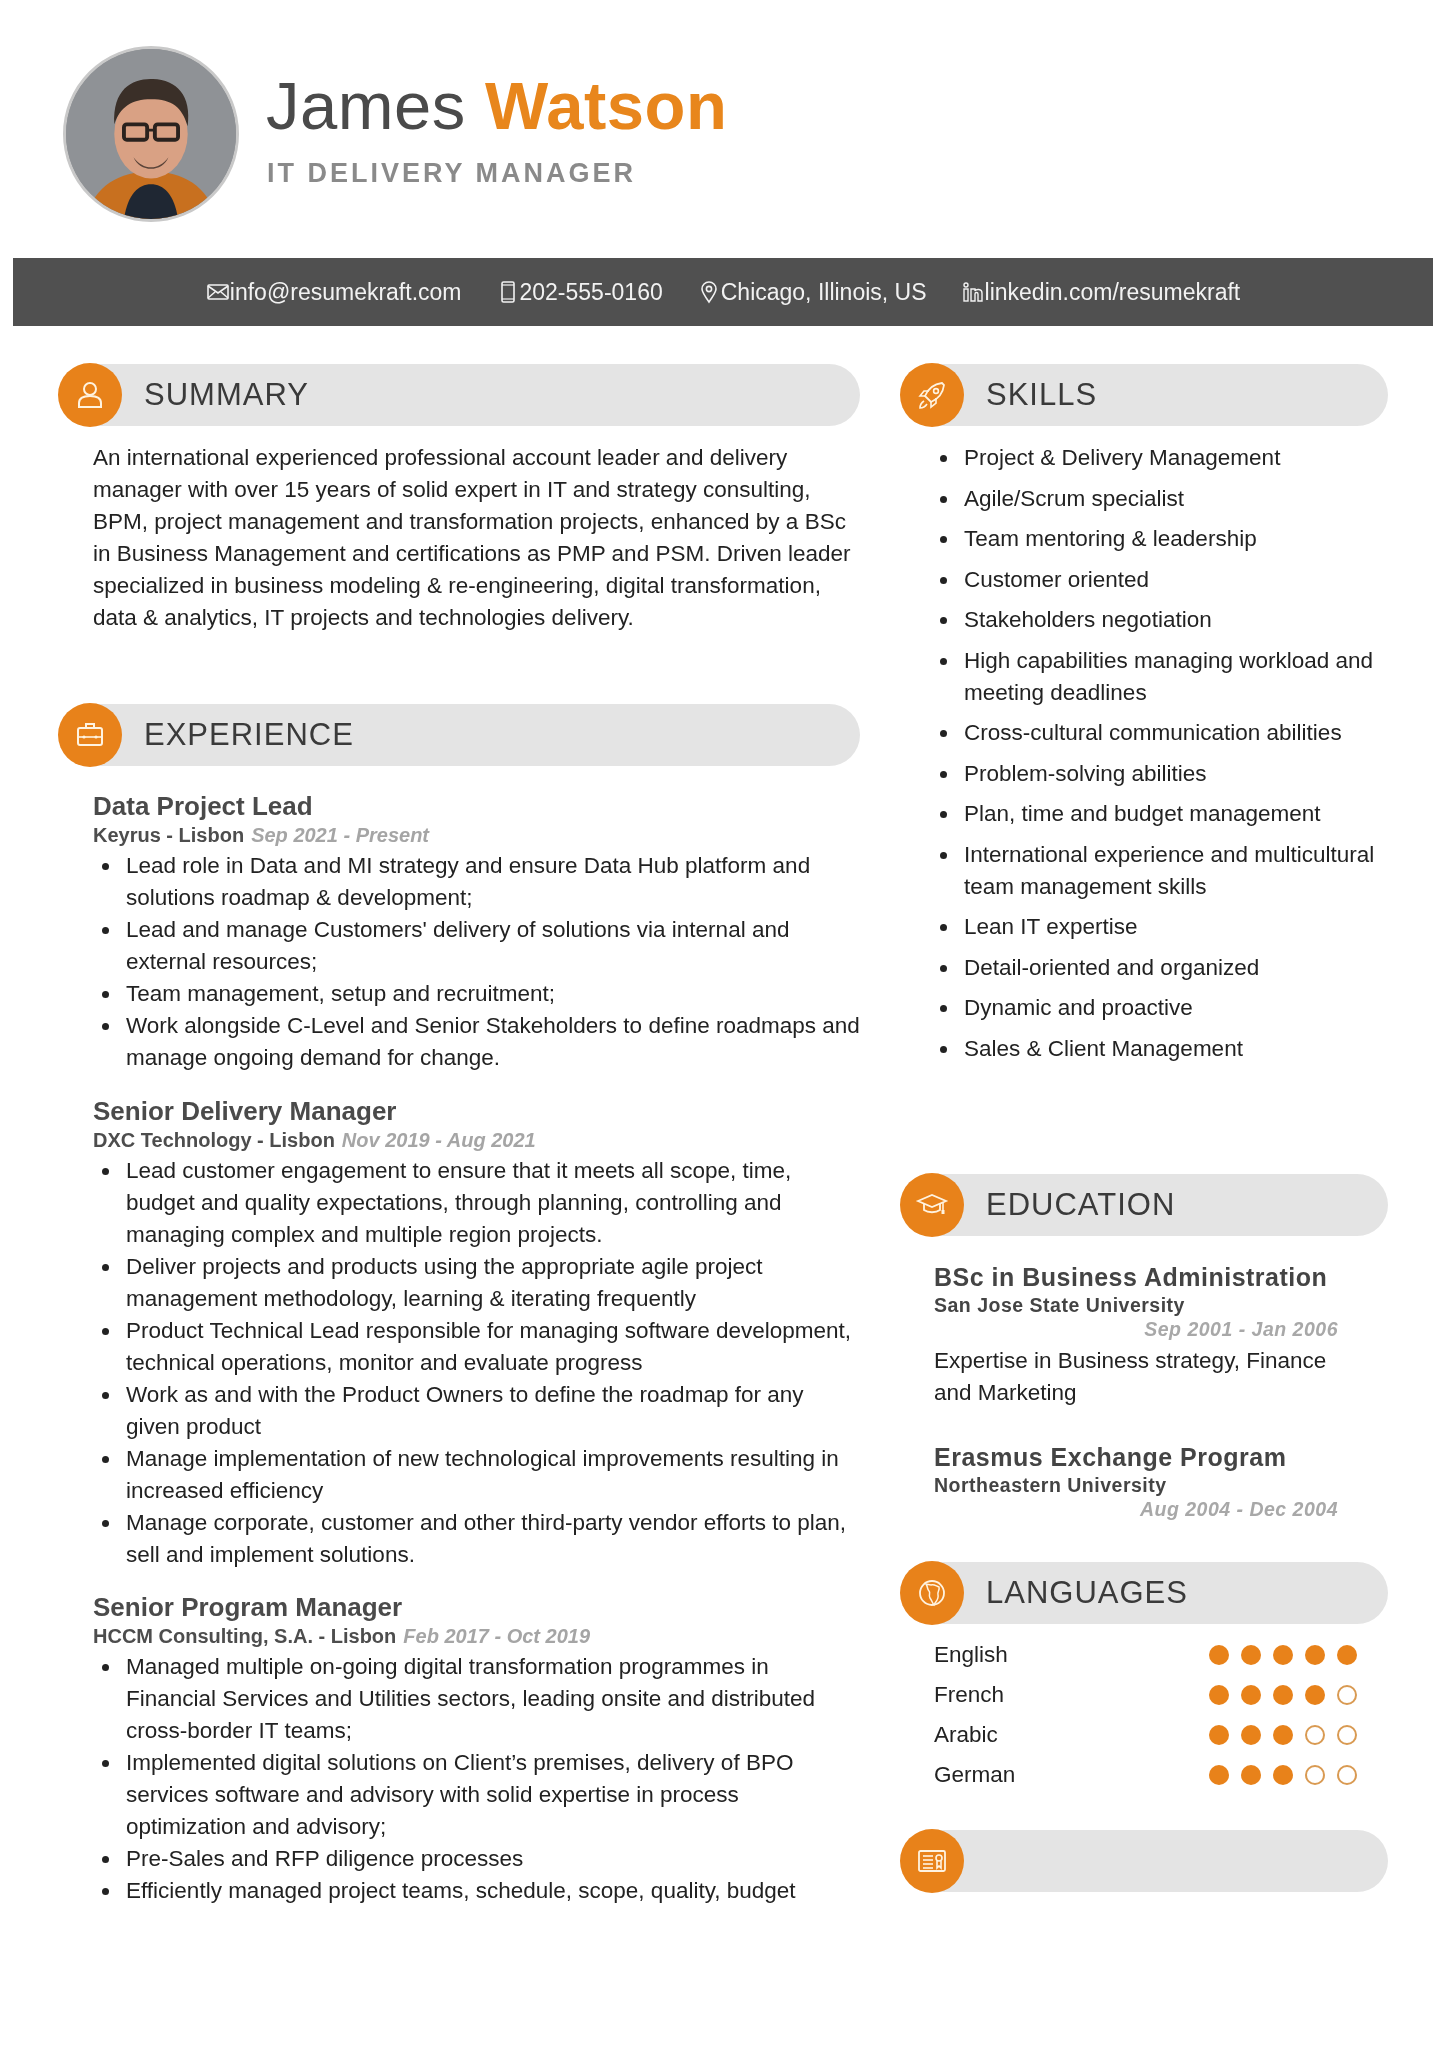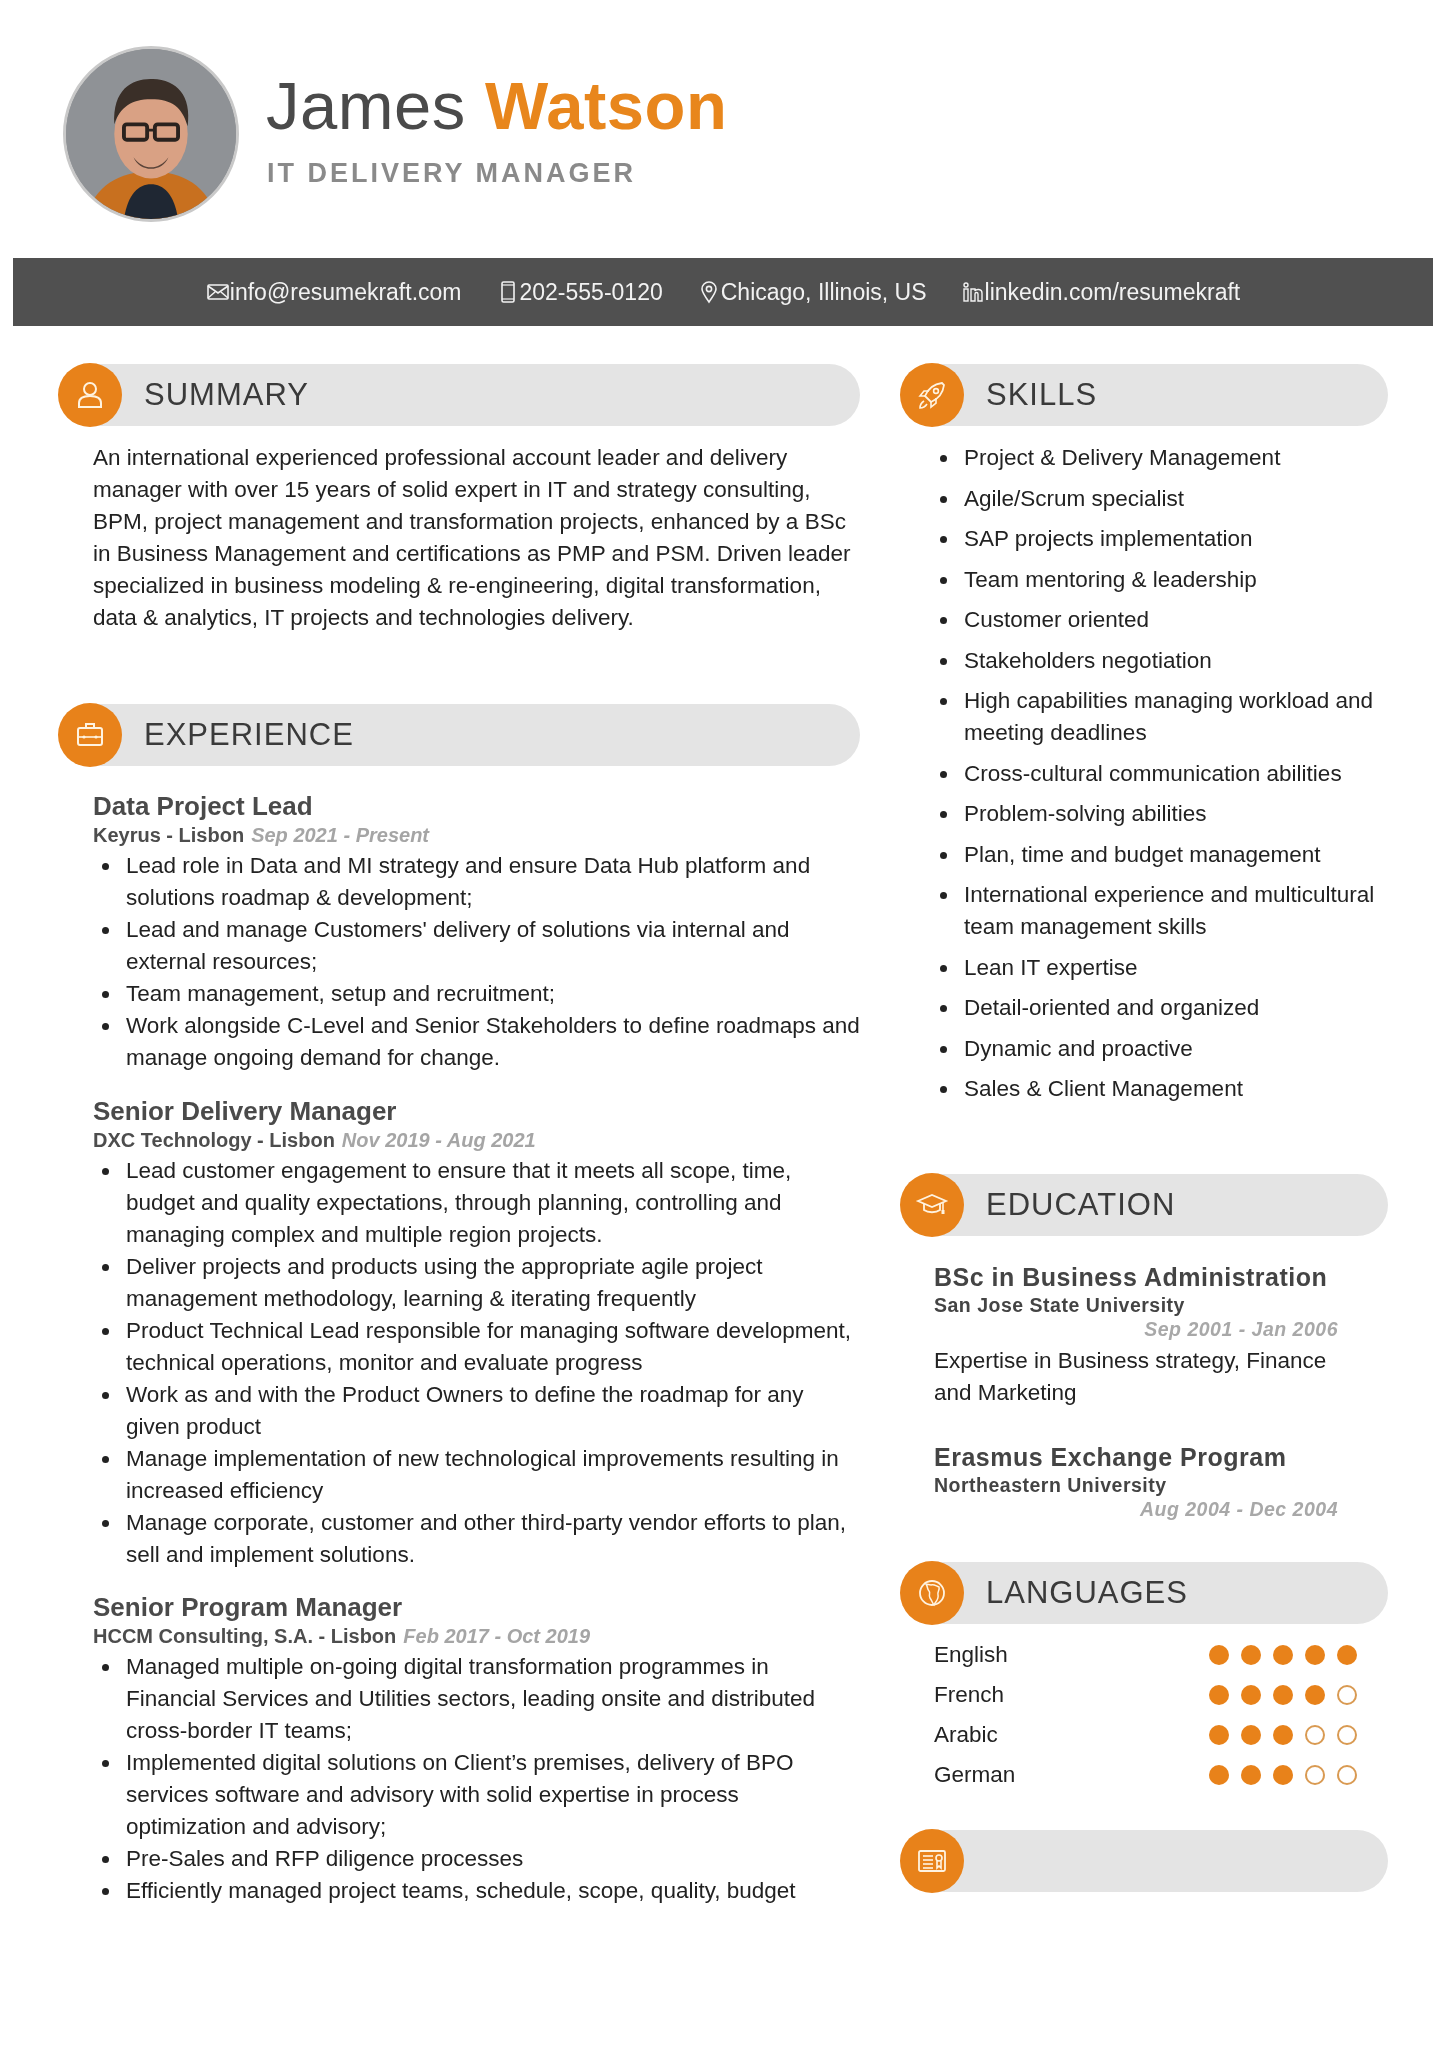--- a/index.html
+++ b/index.html
@@ -83,21 +83,21 @@
       <path d="M2 6 L12 13 L22 6 M2 18 L9 12 M22 18 L15 12" fill="none" stroke="#f2f2f2" stroke-width="1.6"></path>
     </svg>
     <span>info@resumekraft.com</span>
   </div>
   <div class="contact-item">
     <svg viewBox="0 0 24 24">
       <rect x="6" y="2" width="12" height="20" rx="1.5" fill="none" stroke="#f2f2f2" stroke-width="1.6"></rect>
       <line x1="6" y1="5" x2="18" y2="5" stroke="#f2f2f2" stroke-width="1.2"></line>
       <line x1="6" y1="19" x2="18" y2="19" stroke="#f2f2f2" stroke-width="1.2"></line>
     </svg>
-    <span>202-555-0120</span>
+    <span>202-555-0160</span>
   </div>
   <div class="contact-item">
     <svg viewBox="0 0 24 24">
       <path d="M12 22 C7 15 5 12 5 9 A7 7 0 0 1 19 9 C19 12 17 15 12 22 Z" fill="none" stroke="#f2f2f2" stroke-width="1.6"></path>
       <circle cx="12" cy="9" r="2.6" fill="none" stroke="#f2f2f2" stroke-width="1.6"></circle>
     </svg>
     <span>Chicago, Illinois, US</span>
   </div>
   <div class="contact-item">
     <svg viewBox="0 0 24 24">
@@ -184,21 +184,20 @@
       <circle cx="22" cy="14" r="2.4" fill="none" stroke="#fff3e0" stroke-width="1.6"></circle>
       <path d="M11 19 L6 19 L10 14 L15 14 M17 25 L17 30 L22 26 L22 21" fill="none" stroke="#fff3e0" stroke-width="1.6"></path>
       <path d="M10 24 C7 26 6 29 6 31 C8 31 11 30 13 27" fill="none" stroke="#fff3e0" stroke-width="1.6"></path>
     </svg>
   </div>
   <div class="label">SKILLS</div>
 </div>
 <ul class="skills">
   <li>Project &amp; Delivery Management</li>
   <li>Agile/Scrum specialist</li>
-  <li>SAP projects implementation</li>
   <li>Team mentoring &amp; leadership</li>
   <li>Customer oriented</li>
   <li>Stakeholders negotiation</li>
   <li>High capabilities managing workload and meeting deadlines</li>
   <li>Cross-cultural communication abilities</li>
   <li>Problem-solving abilities</li>
   <li>Plan, time and budget management</li>
   <li>International experience and multicultural team management skills</li>
   <li>Lean IT expertise</li>
   <li>Detail-oriented and organized</li>

